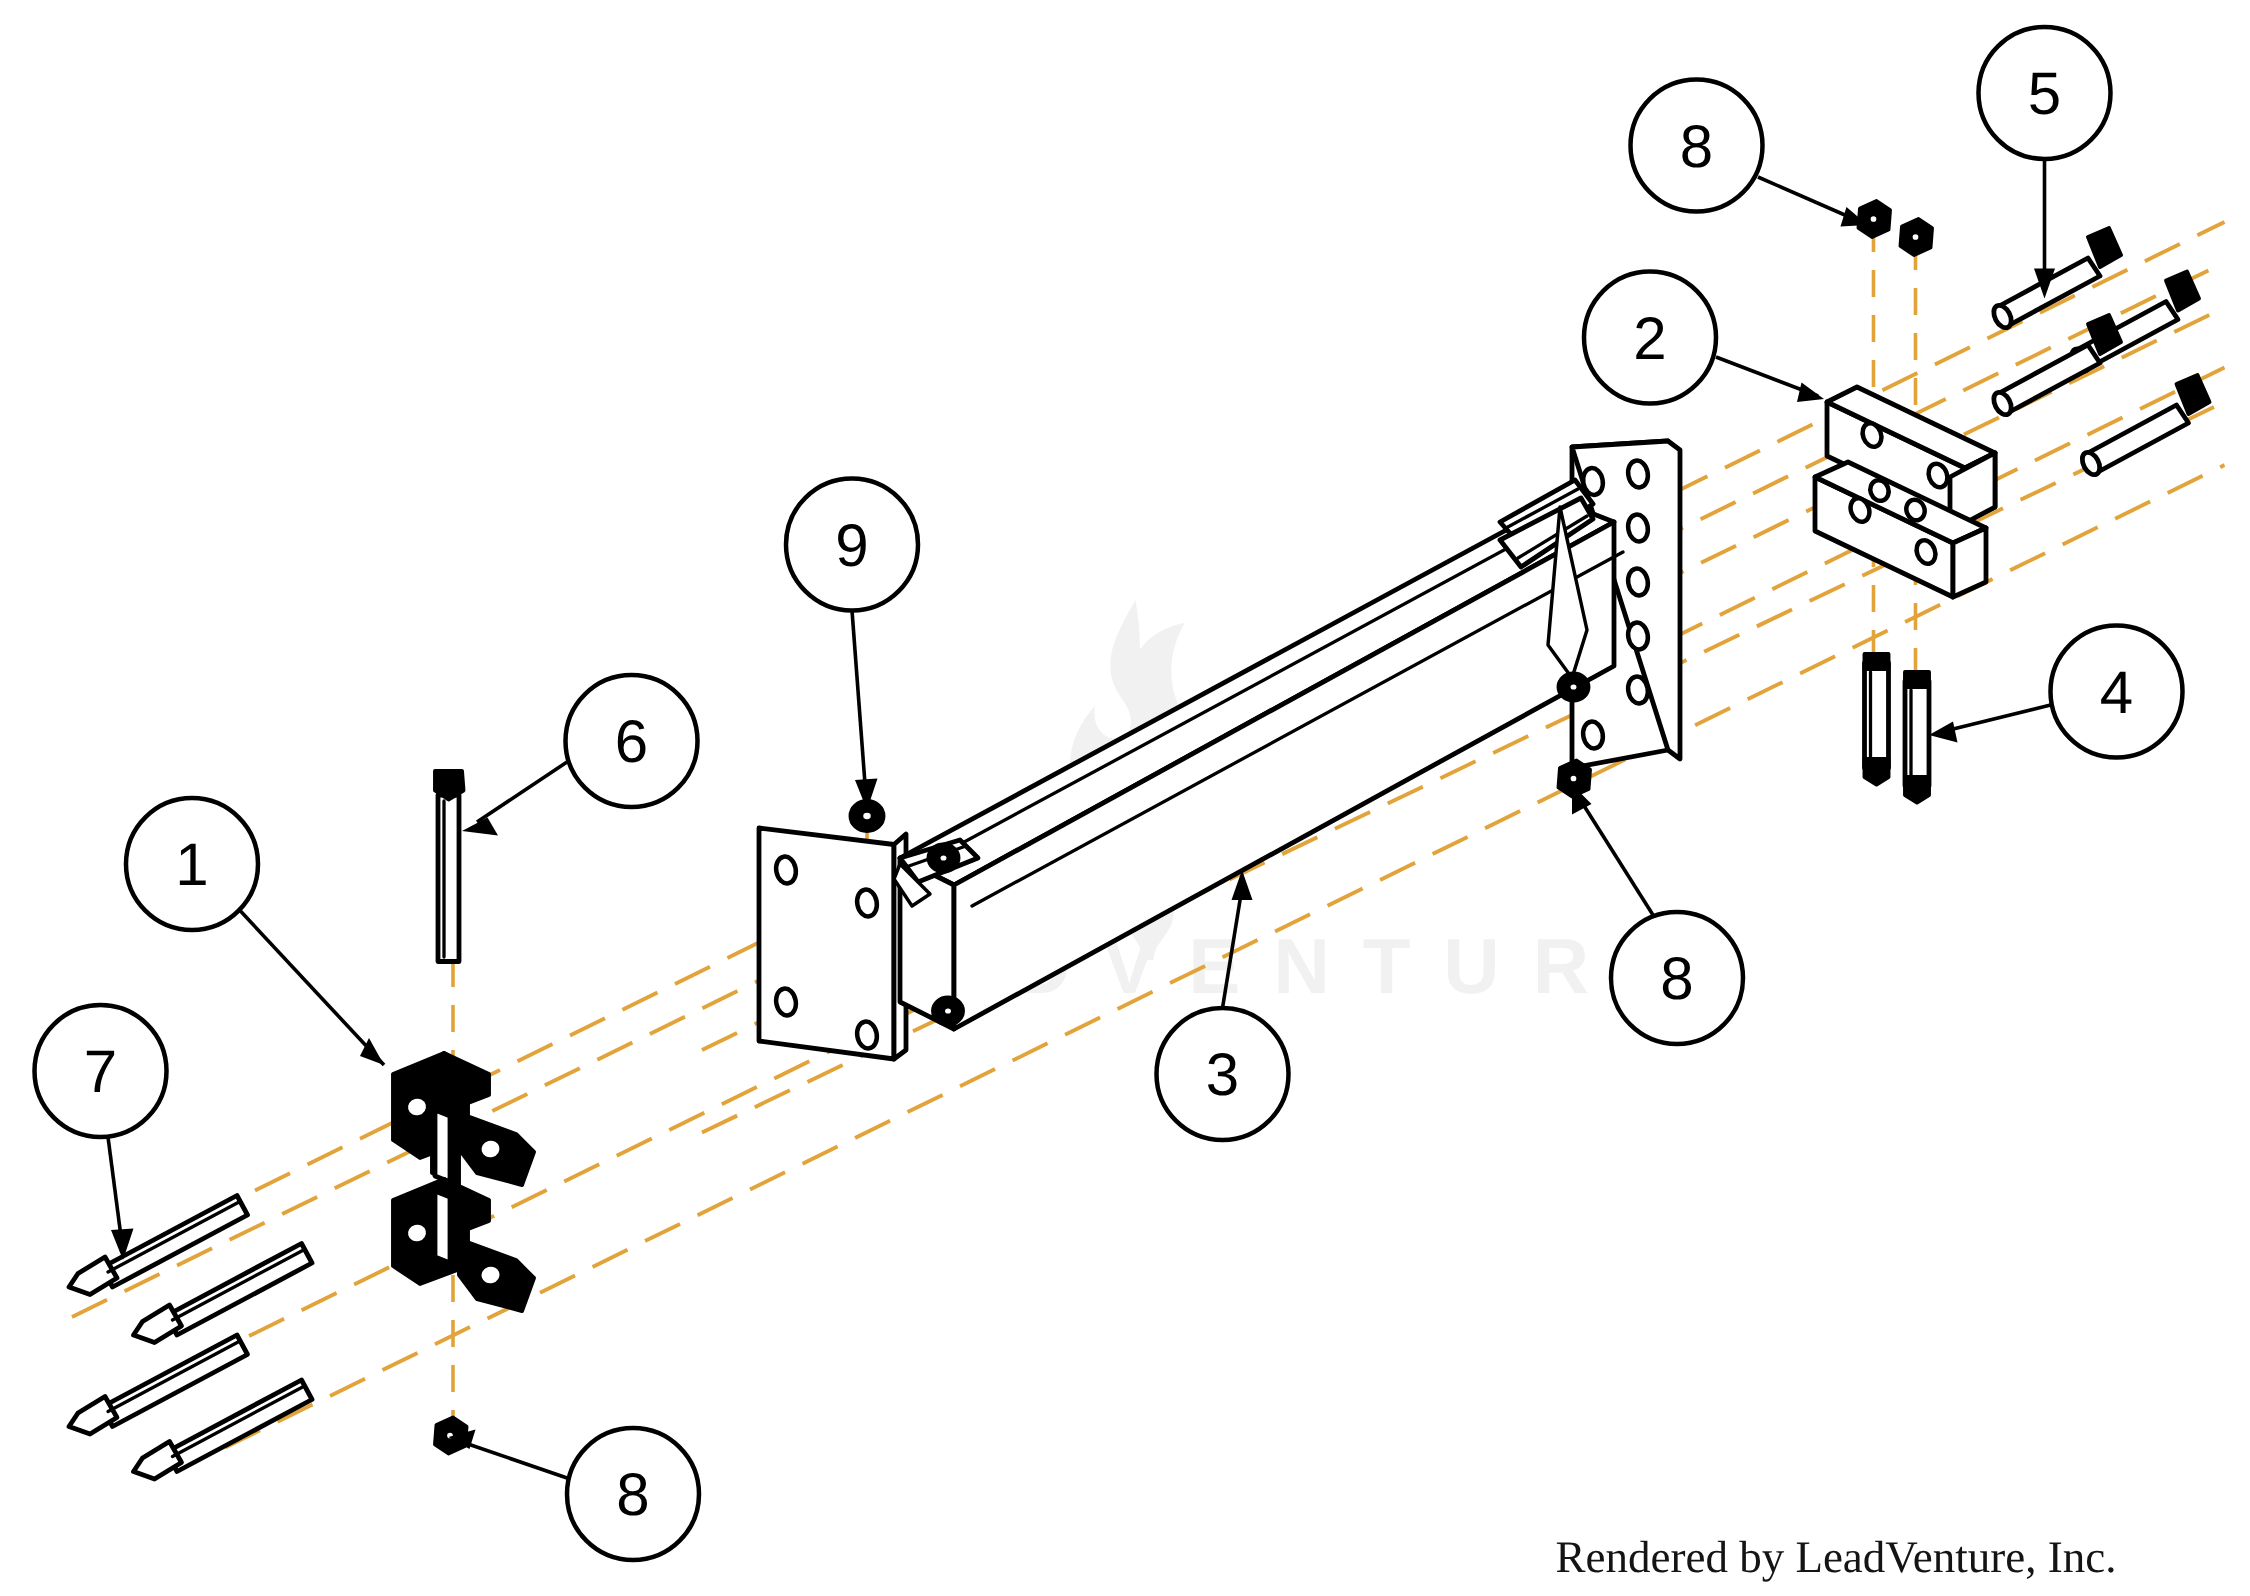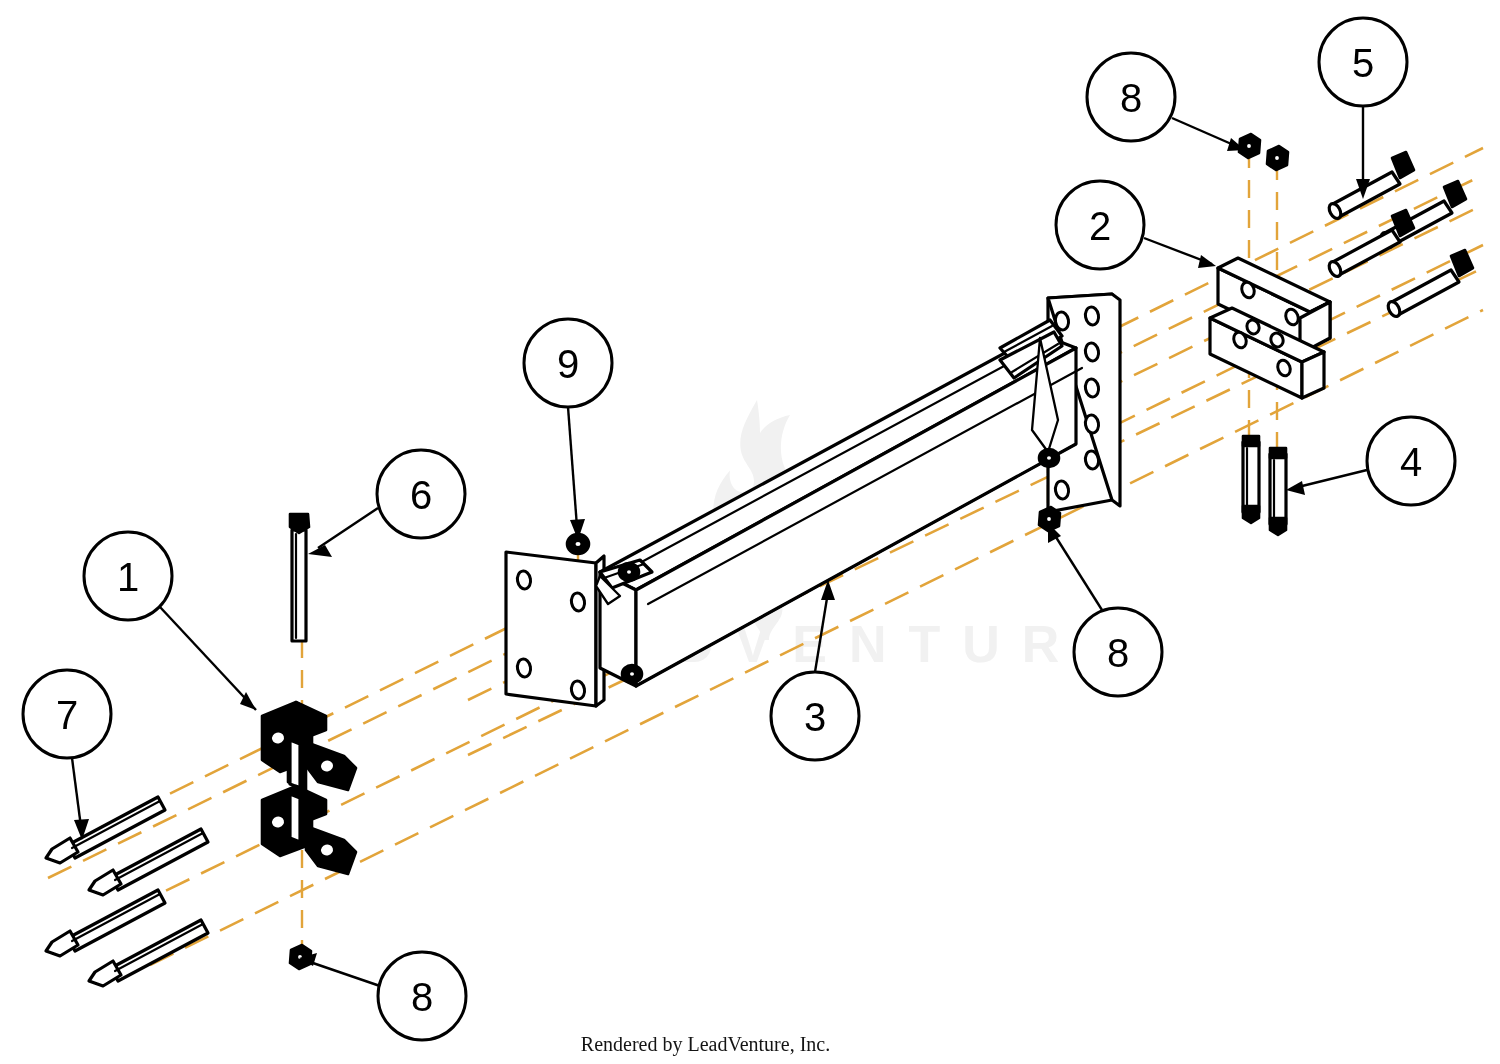--- a/index.html
+++ b/index.html
@@ -39,23 +39,23 @@
   .pt{fill:#ffffff;stroke:#000000;stroke-width:3.2;
       stroke-linejoin:round;stroke-linecap:round;}
   .pt-thin{fill:#ffffff;stroke:#000000;stroke-width:2.3;
       stroke-linejoin:round;stroke-linecap:round;}
   .pt-dark{fill:#000000;stroke:#000000;stroke-width:2.6;
       stroke-linejoin:round;}
   .hole{fill:#ffffff;stroke:#000000;stroke-width:3;}
   .line-thin{stroke:#000000;stroke-width:2.2;fill:none;stroke-linecap:round;}
 
   #footer{
-    position:absolute;left:0;bottom:8px;width:1411px;text-align:center;
+    position:absolute;left:0;bottom:8px;width:1411px;text-align:right;
     font-family:"Liberation Serif", serif;
-    font-size:20px;color:#141414;letter-spacing:0px;
+    font-size:30px;color:#141414;letter-spacing:0px;
   }
 </style>
 </head>
 <body>
 
 <div id="stage">
 
   <svg width="1500" height="1064" viewBox="0 0 1500 1064">
 
     <g>

